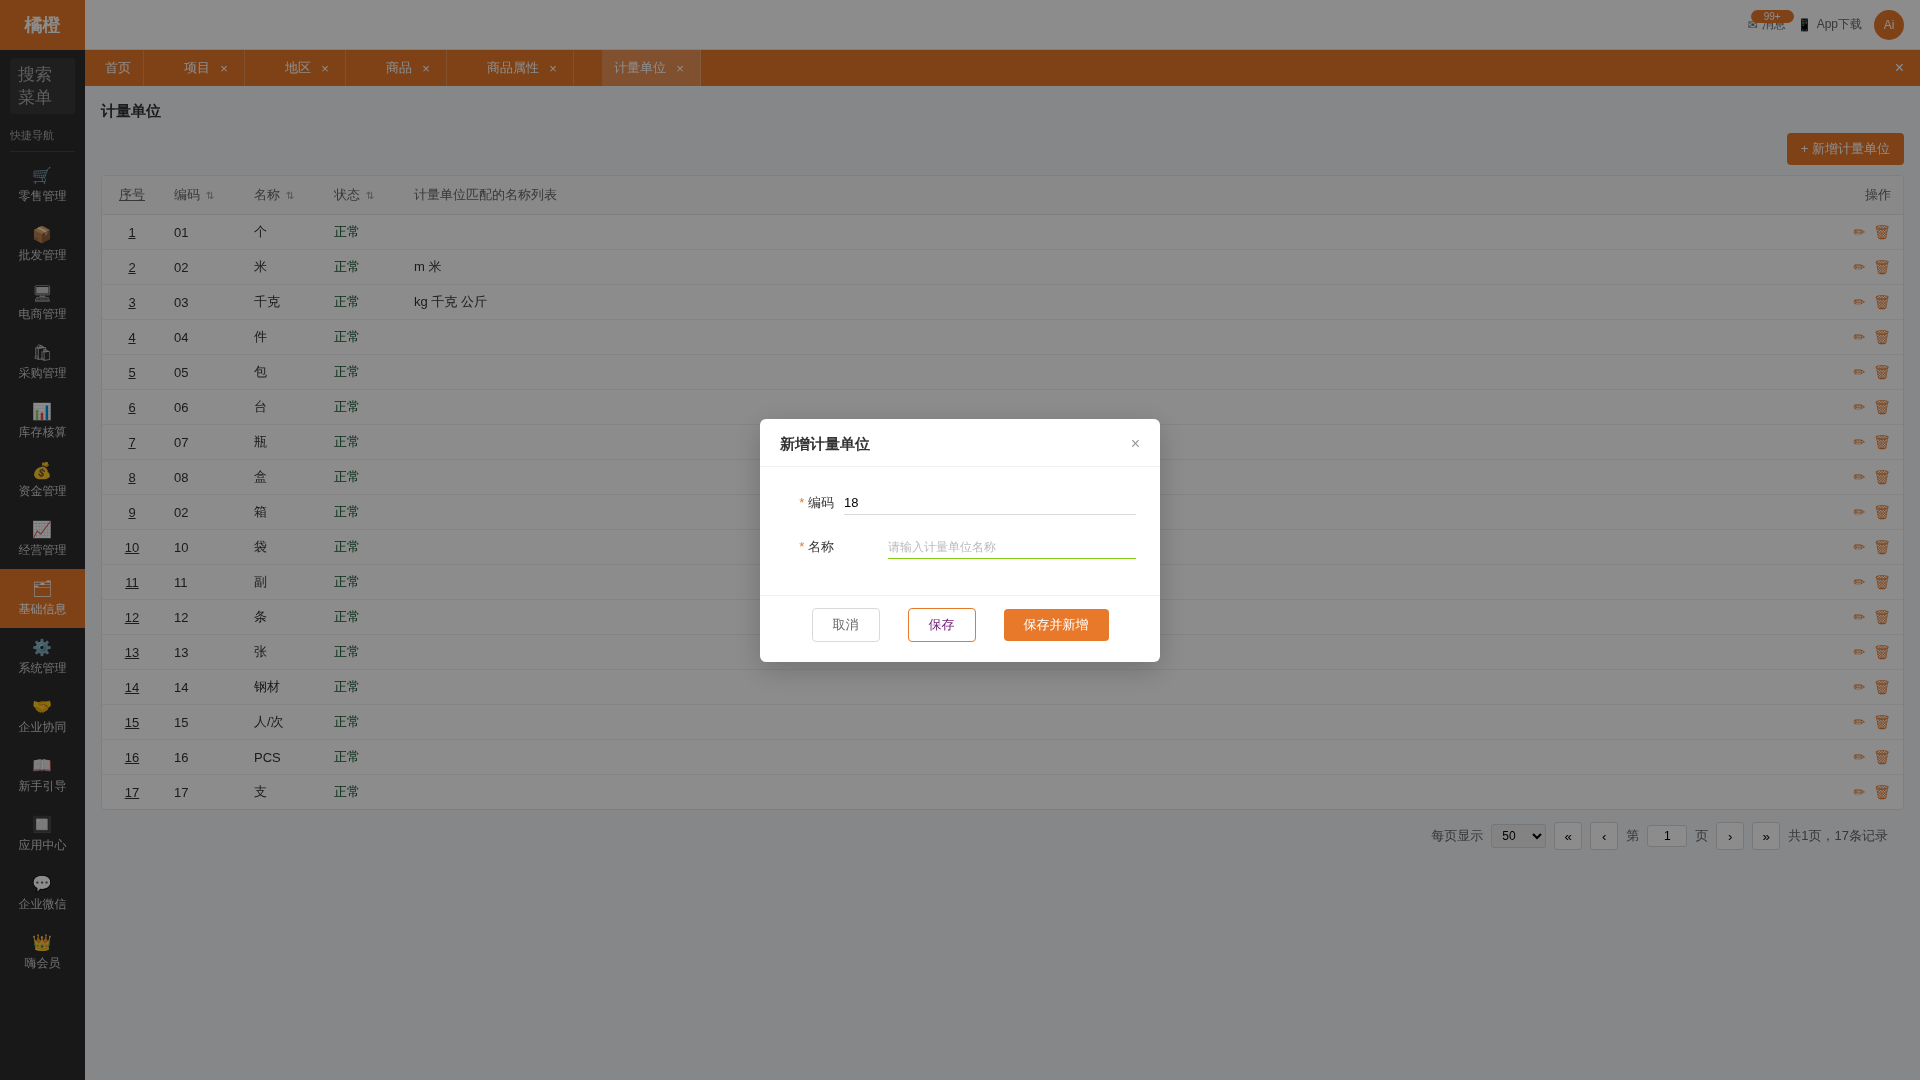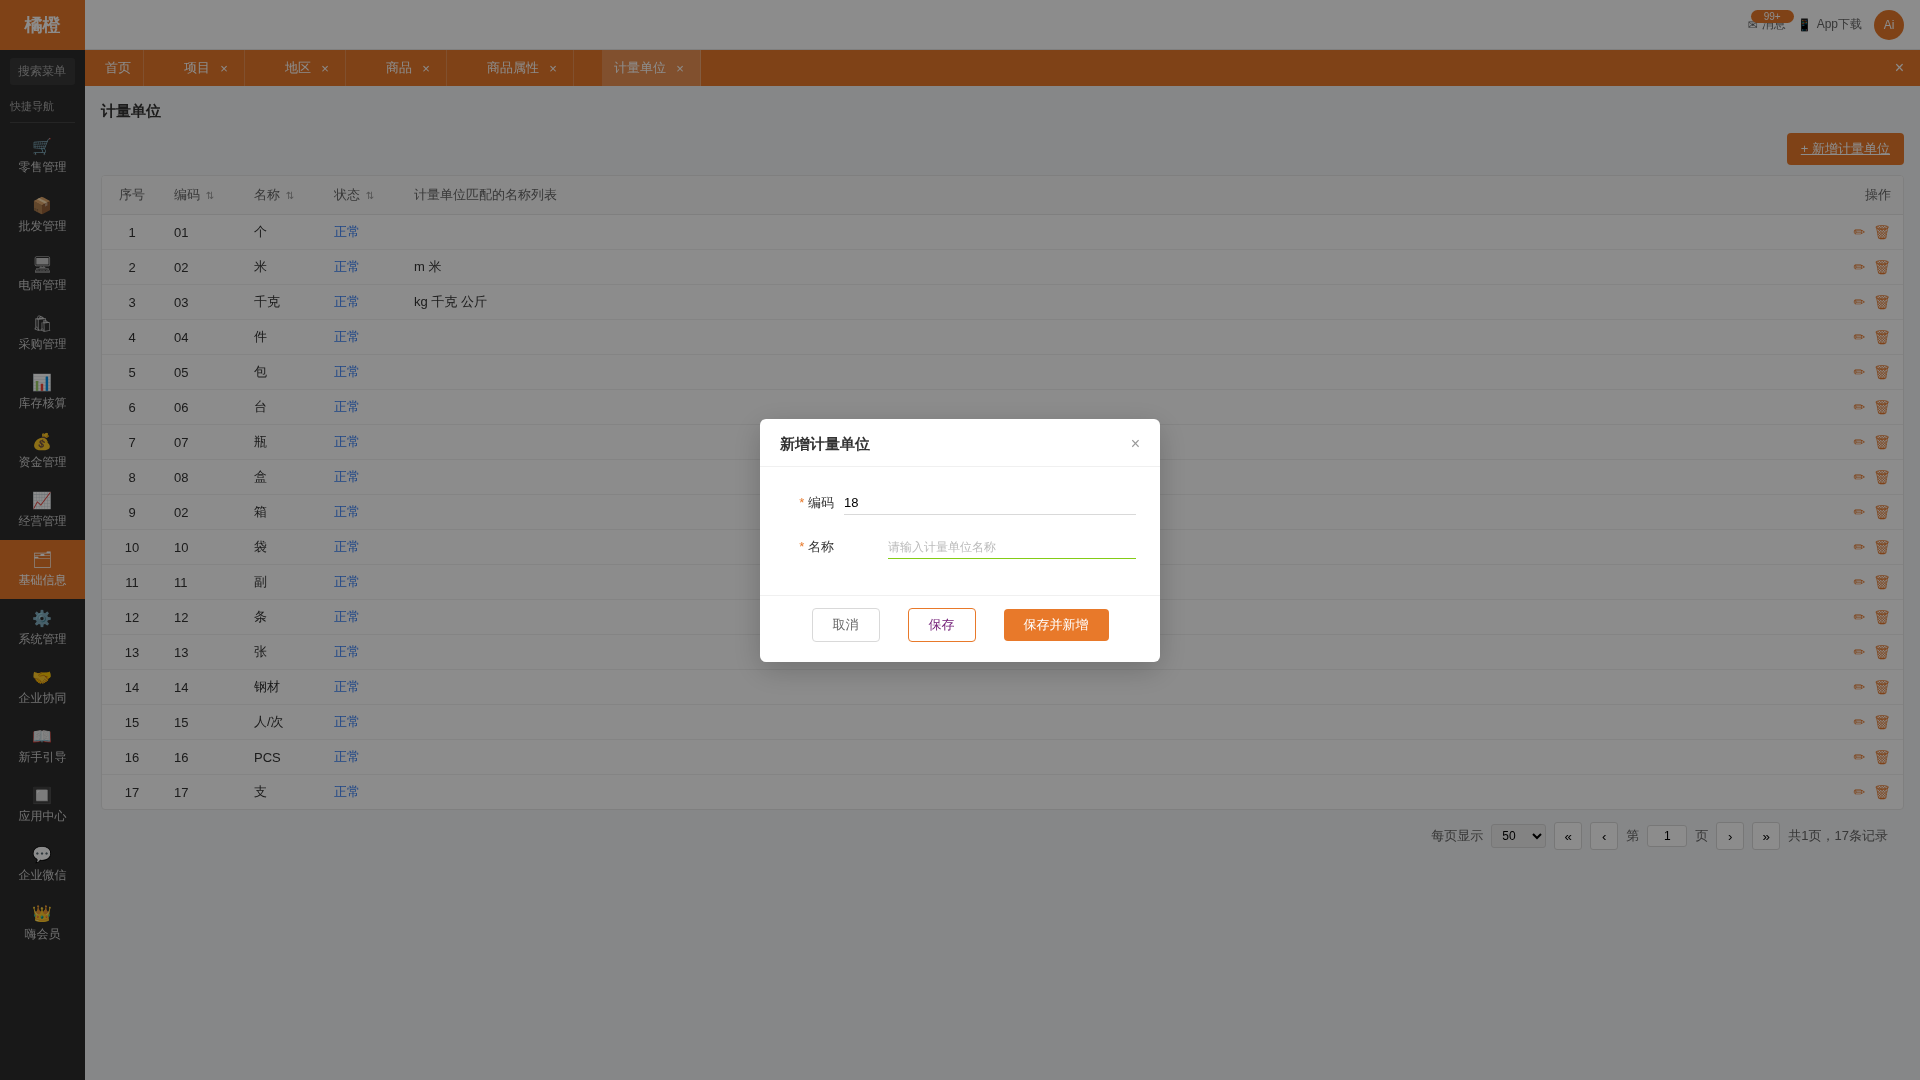--- a/index.html
+++ b/index.html
@@ -4,21 +4,21 @@
   <style>
     * { margin: 0; padding: 0; box-sizing: border-box; }
     body { font-family: "Microsoft YaHei", "PingFang SC", sans-serif; font-size: 13px; background: #f0f2f5; width: 1920px; height: 1080px; overflow: hidden; display: flex; }
 
     
     .sidebar { width: 85px; background: #2c2c2c; height: 1080px; display: flex; flex-direction: column; flex-shrink: 0; }
     .sidebar-logo { height: 50px; background: #e8792a; display: flex; align-items: center; justify-content: center; padding: 8px; }
     .sidebar-logo-img { width: 60px; height: 34px; background: #e8792a; display: flex; align-items: center; justify-content: center; }
     .logo-text { color: white; font-size: 18px; font-weight: bold; }
     .sidebar-search { padding: 8px 10px; }
-    .sidebar-search-btn { width: 100%; background: #3a3a3a; border: none; color: #aaa; padding: 5px 8px; border-radius: 3px; font-size: 12px; cursor: pointer; text-align: left; }
+    .sidebar-search-btn { width: 100%; background: #3a3a3a; border: none; color: #aaa; padding: 5px 8px; border-radius: 3px; font-size: 17px; cursor: pointer; text-align: left; }
     .sidebar-nav-label { color: #aaa; font-size: 11px; padding: 6px 10px 4px; }
     .sidebar-item { padding: 10px 0; display: flex; flex-direction: column; align-items: center; justify-content: center; cursor: pointer; color: #ccc; font-size: 12px; gap: 3px; }
     .sidebar-item.active { background: #e8792a; color: white; }
     .sidebar-item-icon { font-size: 16px; }
     .sidebar-divider { height: 1px; background: #444; margin: 4px 10px; }
 
     
     .main { flex: 1; display: flex; flex-direction: column; height: 1080px; overflow: hidden; }
 
     
@@ -36,37 +36,37 @@
     .tab.active { background: rgba(255,255,255,0.2); }
     .tab-close-btn { width: 16px; height: 16px; display: flex; align-items: center; justify-content: center; border-radius: 50%; }
     .tabbar-close { margin-left: auto; color: white; cursor: pointer; font-size: 16px; padding: 0 8px; }
 
     
     .content { flex: 1; background: #f5f6f7; padding: 16px; overflow: auto; }
     .page-title { font-size: 15px; font-weight: bold; color: #333; margin-bottom: 12px; }
 
     
     .table-toolbar { display: flex; justify-content: flex-end; margin-bottom: 10px; }
-    .btn-add { background: #e8792a; color: white; border: none; padding: 7px 14px; border-radius: 4px; cursor: pointer; font-size: 13px; text-decoration: underline; }
+    .btn-add { background: #e8792a; color: white; border: none; padding: 7px 14px; border-radius: 4px; cursor: pointer; font-size: 13px; }
 
     
     .table-wrap { background: white; border-radius: 4px; overflow: hidden; border: 1px solid #e8e8e8; }
     table { width: 100%; border-collapse: collapse; }
     thead tr { background: #fafafa; }
     th { padding: 10px 12px; text-align: left; color: #666; font-weight: normal; font-size: 13px; border-bottom: 1px solid #e8e8e8; white-space: nowrap; }
     td { padding: 8px 12px; color: #333; font-size: 13px; border-bottom: 1px solid #f0f0f0; }
     tr:last-child td { border-bottom: none; }
-    .col-seq { width: 60px; text-align: center; }
+    .col-seq { width: 60px; text-align: center; text-decoration: underline; }
     td.col-seq { text-align: center; }
     .col-code { width: 80px; }
     .col-name { width: 80px; }
     .col-status { width: 80px; }
     .col-match { flex: 1; }
     .col-action { width: 80px; text-align: right; }
-    .status-normal { color: #3b82f6; }
+    .status-normal { color: #14532d; }
     .action-btns { display: flex; gap: 8px; justify-content: flex-end; }
     .action-btn { background: none; border: none; cursor: pointer; color: #e8792a; font-size: 14px; }
 
     
     .pagination { display: flex; align-items: center; justify-content: flex-end; padding: 12px 16px; gap: 8px; font-size: 13px; color: #666; }
     .page-size-select { border: 1px solid #d9d9d9; border-radius: 3px; padding: 3px 6px; font-size: 12px; }
     .page-btn { border: 1px solid #d9d9d9; background: white; width: 28px; height: 28px; display: flex; align-items: center; justify-content: center; cursor: pointer; border-radius: 3px; }
     .page-input { border: 1px solid #d9d9d9; border-radius: 3px; width: 40px; text-align: center; padding: 3px; font-size: 12px; }
 
     

